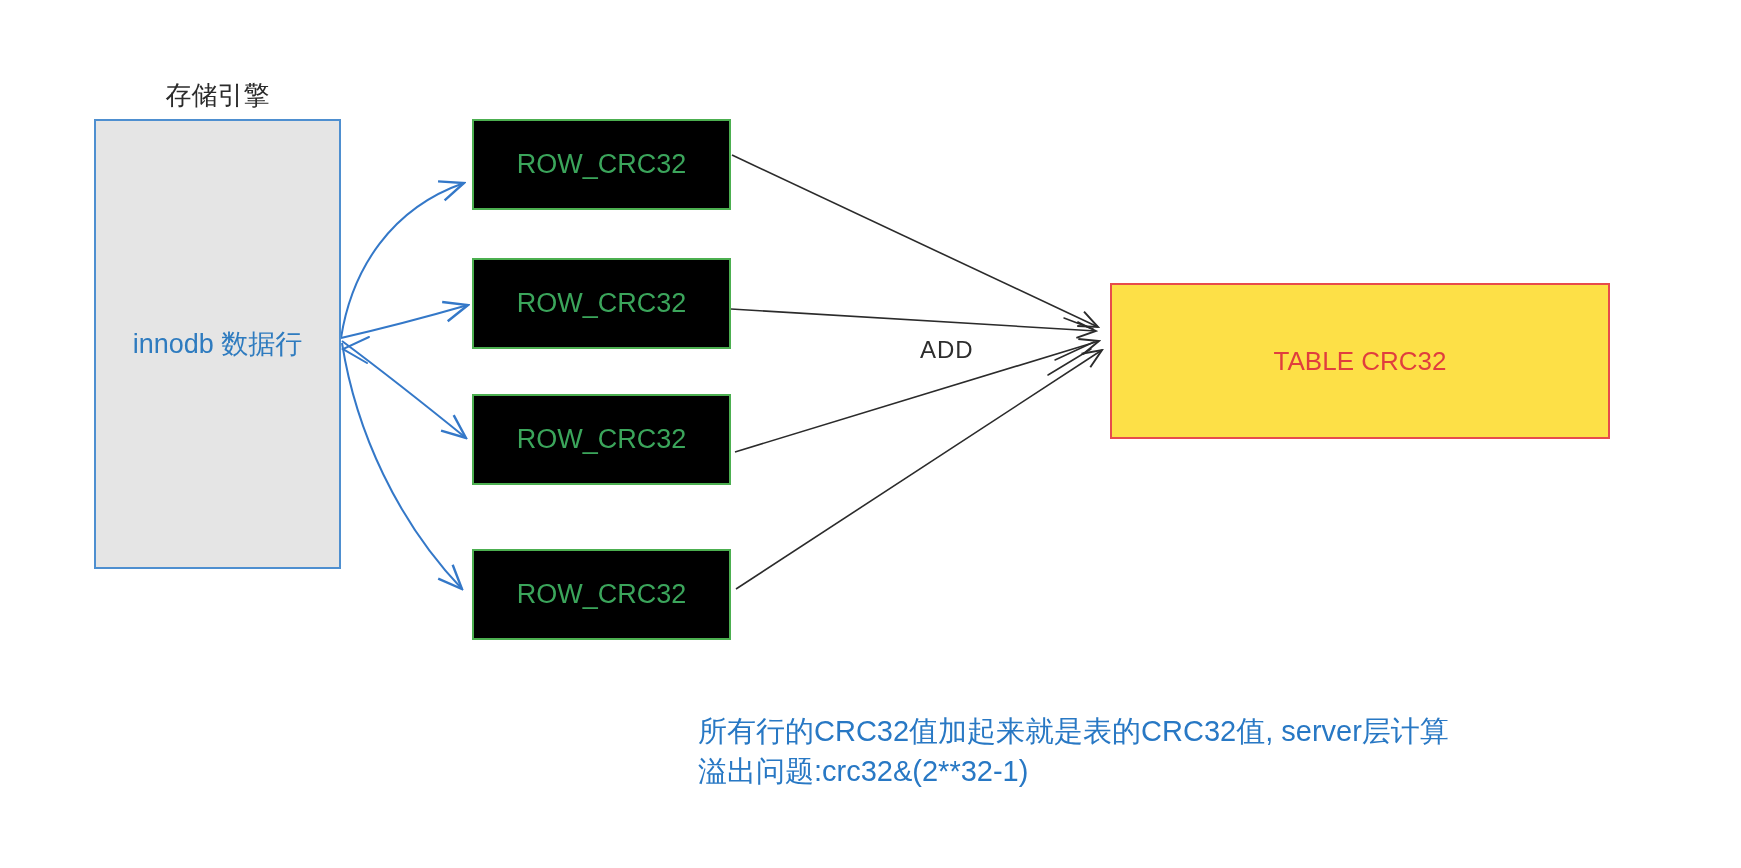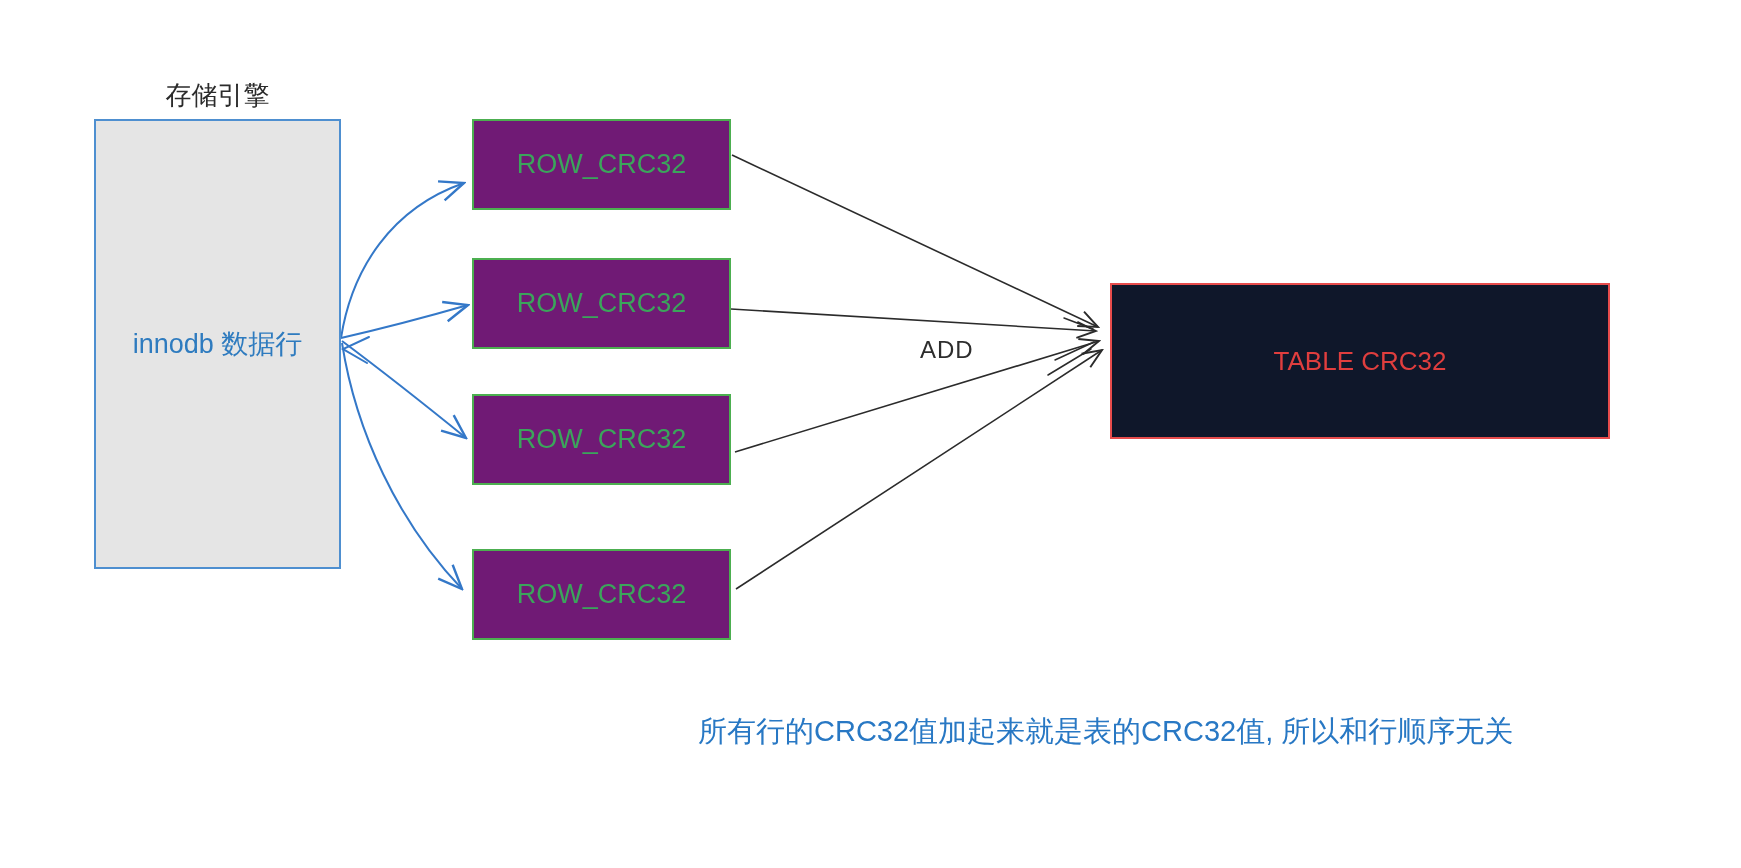--- a/index.html
+++ b/index.html
@@ -64,33 +64,33 @@
     left: 94px; top: 119px;
     width: 247px; height: 450px;
     background: #e5e5e5;
     border: 2px solid #4E8FD0;
     font-size: 27px;
     color: #2E7BBF;
   }
   .row-box {
     left: 472px;
     width: 259px; height: 91px;
-    background: #701a75;
+    background: #000000;
     border: 2px solid #4CAF50;
     font-size: 27px;
     color: #3BA55B;
   }
   .row-box-1 { top: 119px; }
   .row-box-2 { top: 258px; }
   .row-box-3 { top: 394px; }
   .row-box-4 { top: 549px; }
   .table-box {
     left: 1110px; top: 283px;
     width: 500px; height: 156px;
-    background: #0f172a;
+    background: #fde047;
     border: 2px solid #E74C4C;
     font-size: 26px;
     color: #E03E3E;
   }
   .add-label {
     left: 920px; top: 336px;
     font-size: 24px;
     color: #2d2d2d;
     letter-spacing: 1px;
   }
@@ -163,16 +163,17 @@
     <span>ROW_CRC32</span>
   </div>
 
   <div class="label add-label">ADD</div>
 
   <div class="box table-box">
     <span>TABLE CRC32</span>
   </div>
 
   <div class="notes">
-    <div>所有行的CRC32值加起来就是表的CRC32值, 所以和行顺序无关</div>
+    <div>所有行的CRC32值加起来就是表的CRC32值, server层计算</div>
+    <div>溢出问题:crc32&amp;(2**32-1)</div>
   </div>
 
 </div>
 
 </body></html>

